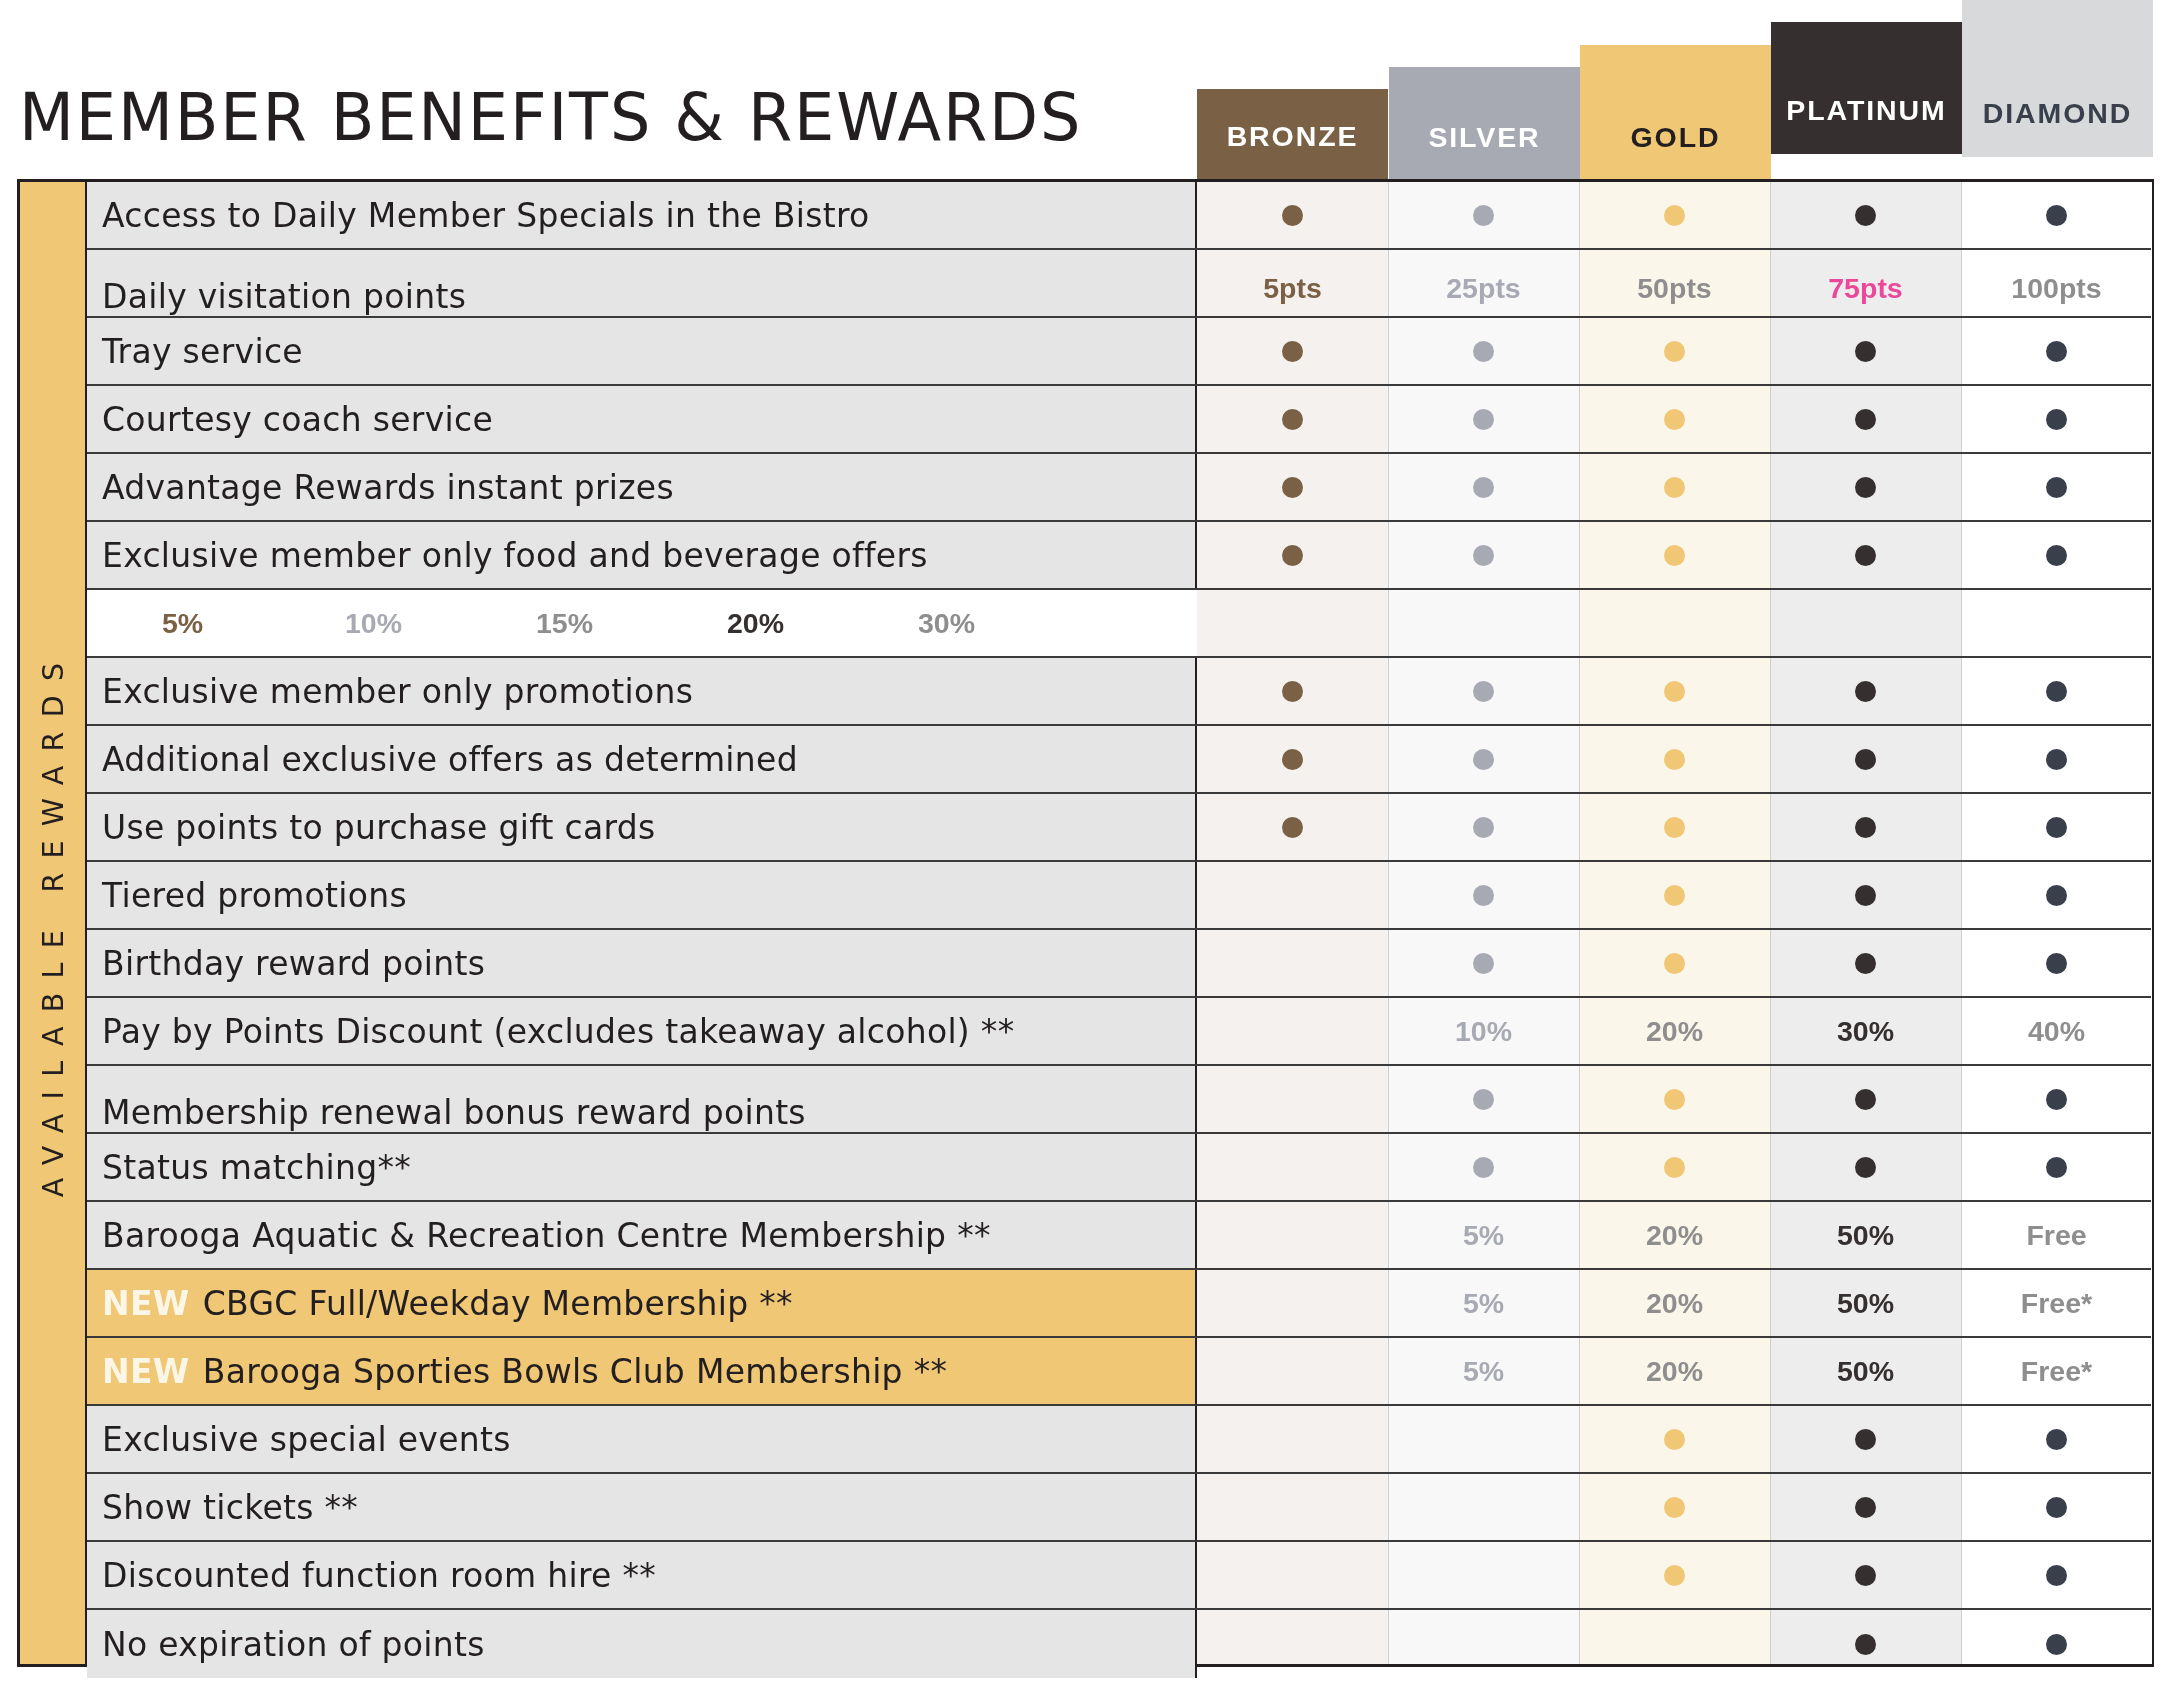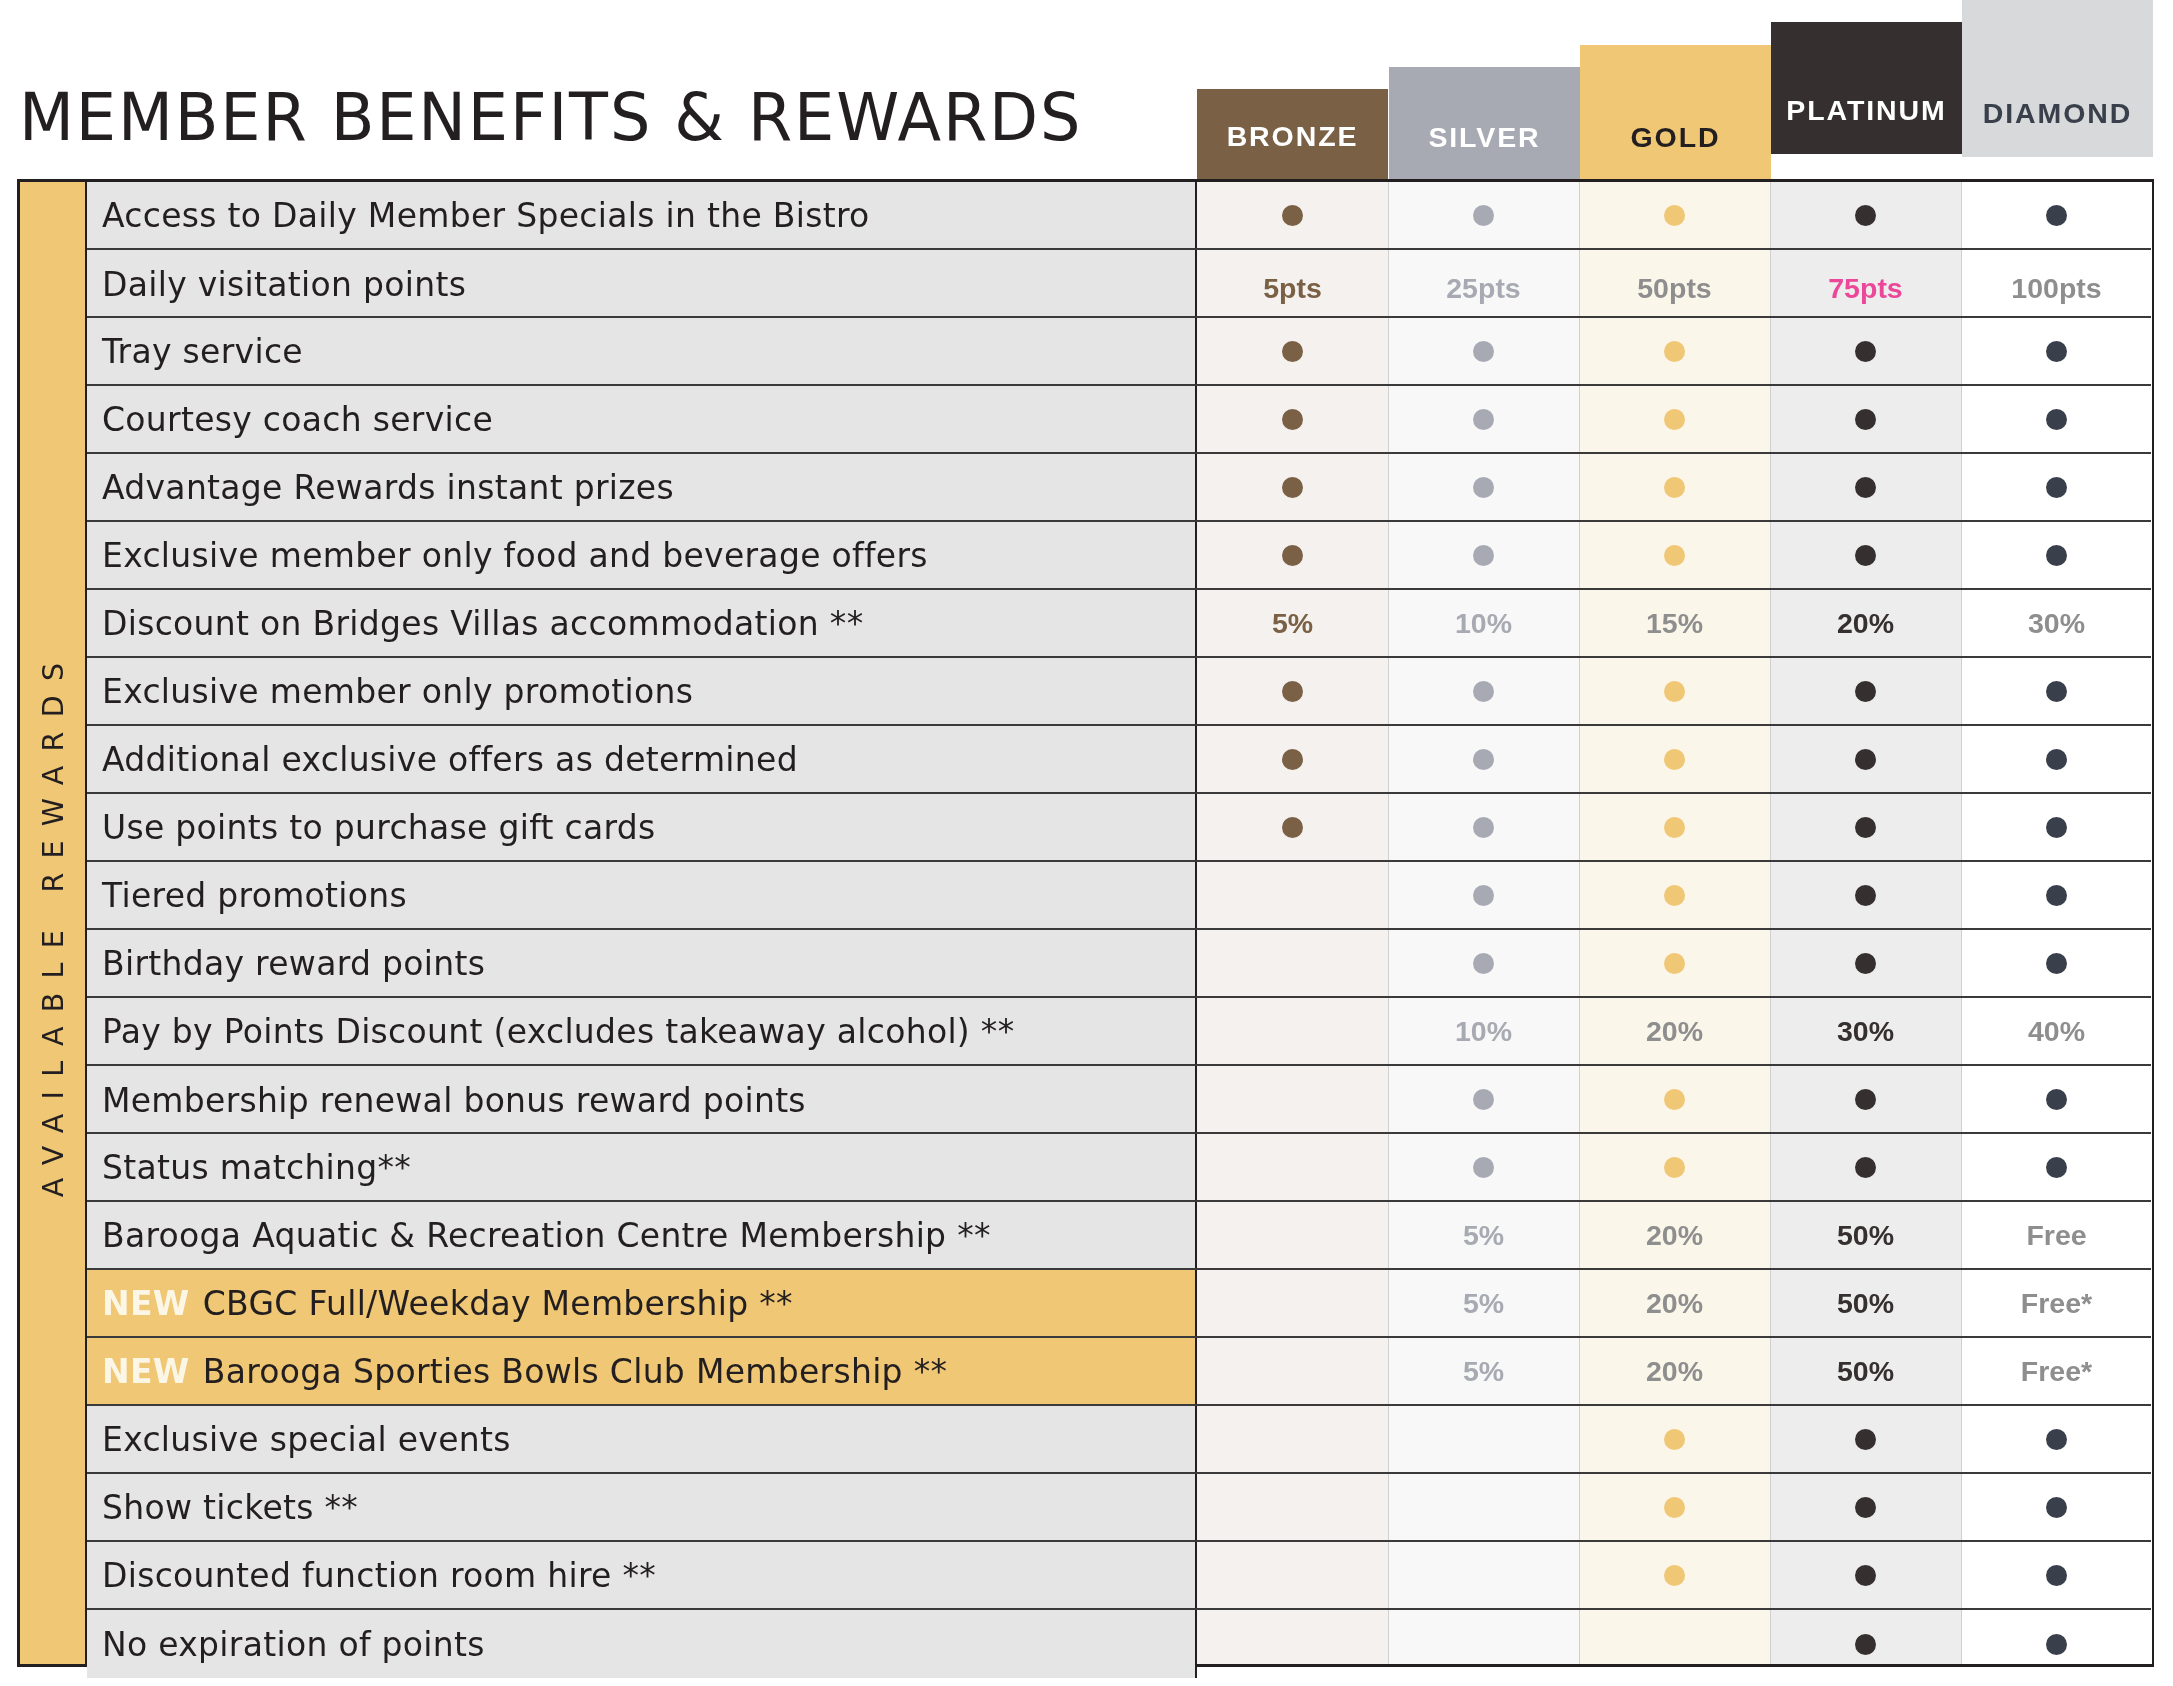--- a/index.html
+++ b/index.html
@@ -27,21 +27,21 @@
   .colbg { position: absolute; top: 0; bottom: 0; width: 191px; box-sizing: border-box;
            border-left: 1px solid #cfcfcf; }
 
   .rows { position: absolute; left: 67px; top: 0; right: 0; }
   .row { position: relative; height: 68px; display: flex; border-bottom: 2.9px solid #3a3a3a; box-sizing: border-box; }
   .row:last-child { border-bottom: none; }
   .label-cell { width: 1110px; flex: none; box-sizing: border-box; padding-left: 15px;
                 display: flex; align-items: center; font-size: 33px; color: #231f20;
                 border-right: 2.9px solid #231f20; background: #e5e5e5; white-space: nowrap;
                 font-family: "DejaVu Sans", sans-serif; letter-spacing: 0.3px; }
-  .label-cell.raised { align-items: flex-start; padding-top: 15px; }
+  .label-cell.raised { align-items: flex-end; padding-top: 21px; }
   .label-cell.new { background: #efc775; }
   .new-tag { color: #fcf6e6; font-weight: 700; margin-right: 13.3px; }
   .val-cell { width: 191px; flex: none; display: flex; align-items: center; justify-content: center;
               font-size: 28.5px; font-weight: 700; position: relative; z-index: 1; }
   .val-cell.lower { align-items: flex-end; padding-bottom: 11.4px; box-sizing: border-box; }
   .dot { width: 21px; height: 21px; border-radius: 50%; display: inline-block; }
 </style>
 </head>
 <body>
 
@@ -191,23 +191,20 @@
           <span class="dot" style="background: rgb(239, 199, 117);"></span>
         </div>
         <div class="val-cell">
           <span class="dot" style="background: rgb(53, 48, 47);"></span>
         </div>
         <div class="val-cell">
           <span class="dot" style="background: rgb(57, 64, 75);"></span>
         </div>
       </div>
       <div class="row">
-        <div class="label-cell">
-          <span>Discount on Bridges Villas accommodation **</span>
-        </div>
         <div class="val-cell">
           <span style="color: rgb(122, 96, 68);">5%</span>
         </div>
         <div class="val-cell">
           <span style="color: rgb(167, 170, 178);">10%</span>
         </div>
         <div class="val-cell">
           <span style="color: rgb(142, 142, 142);">15%</span>
         </div>
         <div class="val-cell">

